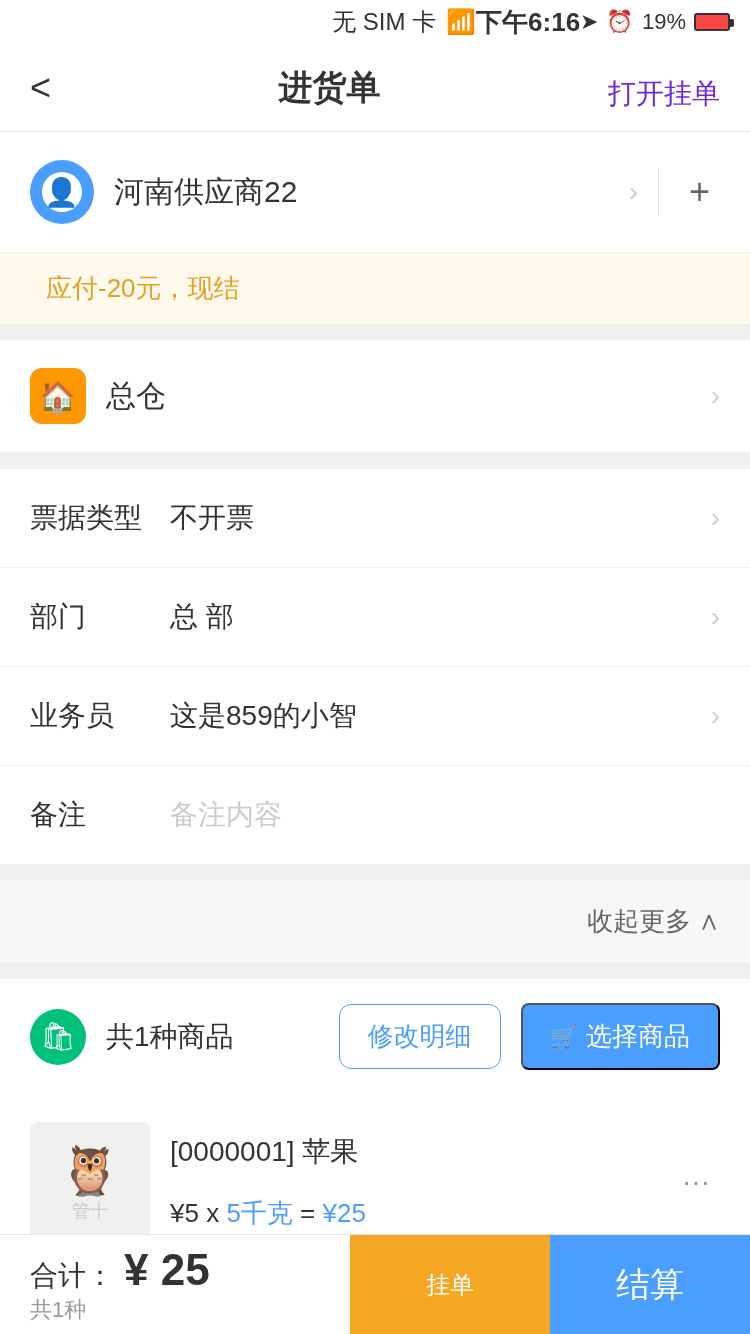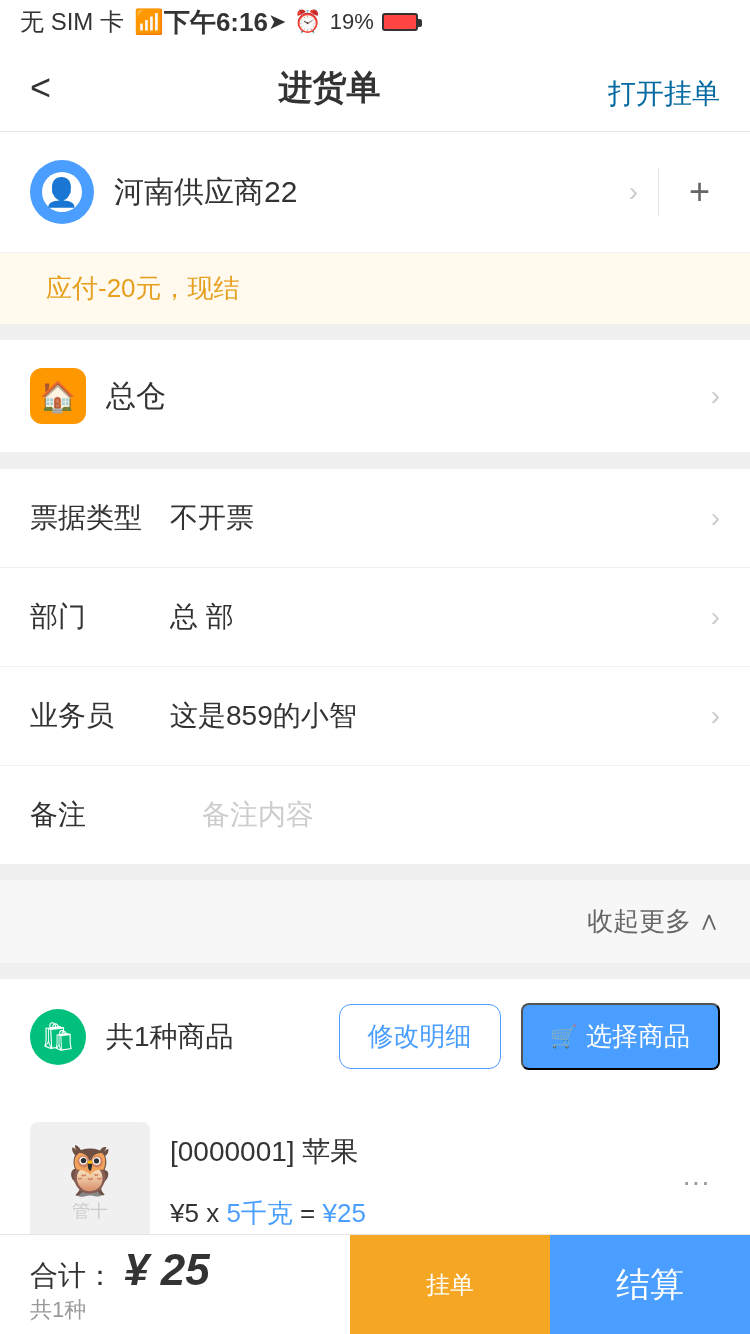--- a/index.html
+++ b/index.html
@@ -13,21 +13,21 @@
       color: #333;
     }
 
     
     .status-bar {
       width: 750px;
       height: 44px;
       background: #fff;
       display: flex;
       align-items: center;
-      justify-content: flex-start;
+      justify-content: flex-end;
       padding: 0 20px;
       font-size: 24px;
       color: #333;
     }
     .status-left { display: flex; align-items: center; gap: 10px; }
     .status-center { font-weight: 600; font-size: 26px; }
     .status-right { display: flex; align-items: center; gap: 8px; font-size: 22px; }
     .battery-icon {
       display: inline-block;
       width: 36px; height: 18px;
@@ -61,21 +61,21 @@
       color: #333;
       cursor: pointer;
     }
     .nav-title {
       font-size: 34px;
       font-weight: 600;
       color: #333;
     }
     .nav-action {
       font-size: 28px;
-      color: #0369a1;
+      color: #6d28d9;
       cursor: pointer;
       margin-top: 12px;
     }
 
     
     .content {
       background: #f0f0f0;
     }
 
     .section {
@@ -160,21 +160,21 @@
       background: #fff;
       margin-bottom: 16px;
     }
     .form-row {
       display: flex;
       align-items: center;
       padding: 30px 30px;
       border-bottom: 1px solid #f0f0f0;
       min-height: 88px;
     }
-    .form-row:last-child { border-bottom: none; gap: 32px; }
+    .form-row:last-child { border-bottom: none; }
     .form-key {
       font-size: 28px;
       color: #333;
       min-width: 120px;
     }
     .form-value {
       flex: 1;
       font-size: 28px;
       color: #333;
       margin-left: 20px;
@@ -291,21 +291,21 @@
     .total-section {
       flex: 1;
       padding: 0 30px;
     }
     .total-row {
       display: flex;
       align-items: baseline;
       gap: 10px;
     }
     .total-label { font-size: 28px; color: #333; }
-    .total-amount { font-size: 44px; color: #333; font-weight: 600; font-style: italic; }
+    .total-amount { font-size: 44px; color: #333; font-weight: 600; }
     .total-count { font-size: 22px; color: #999; }
     .btn-suspend {
       width: 200px;
       height: 100px;
       background: #f5a623;
       color: #fff;
       font-size: 24px;
       display: flex;
       align-items: center;
       justify-content: center;

